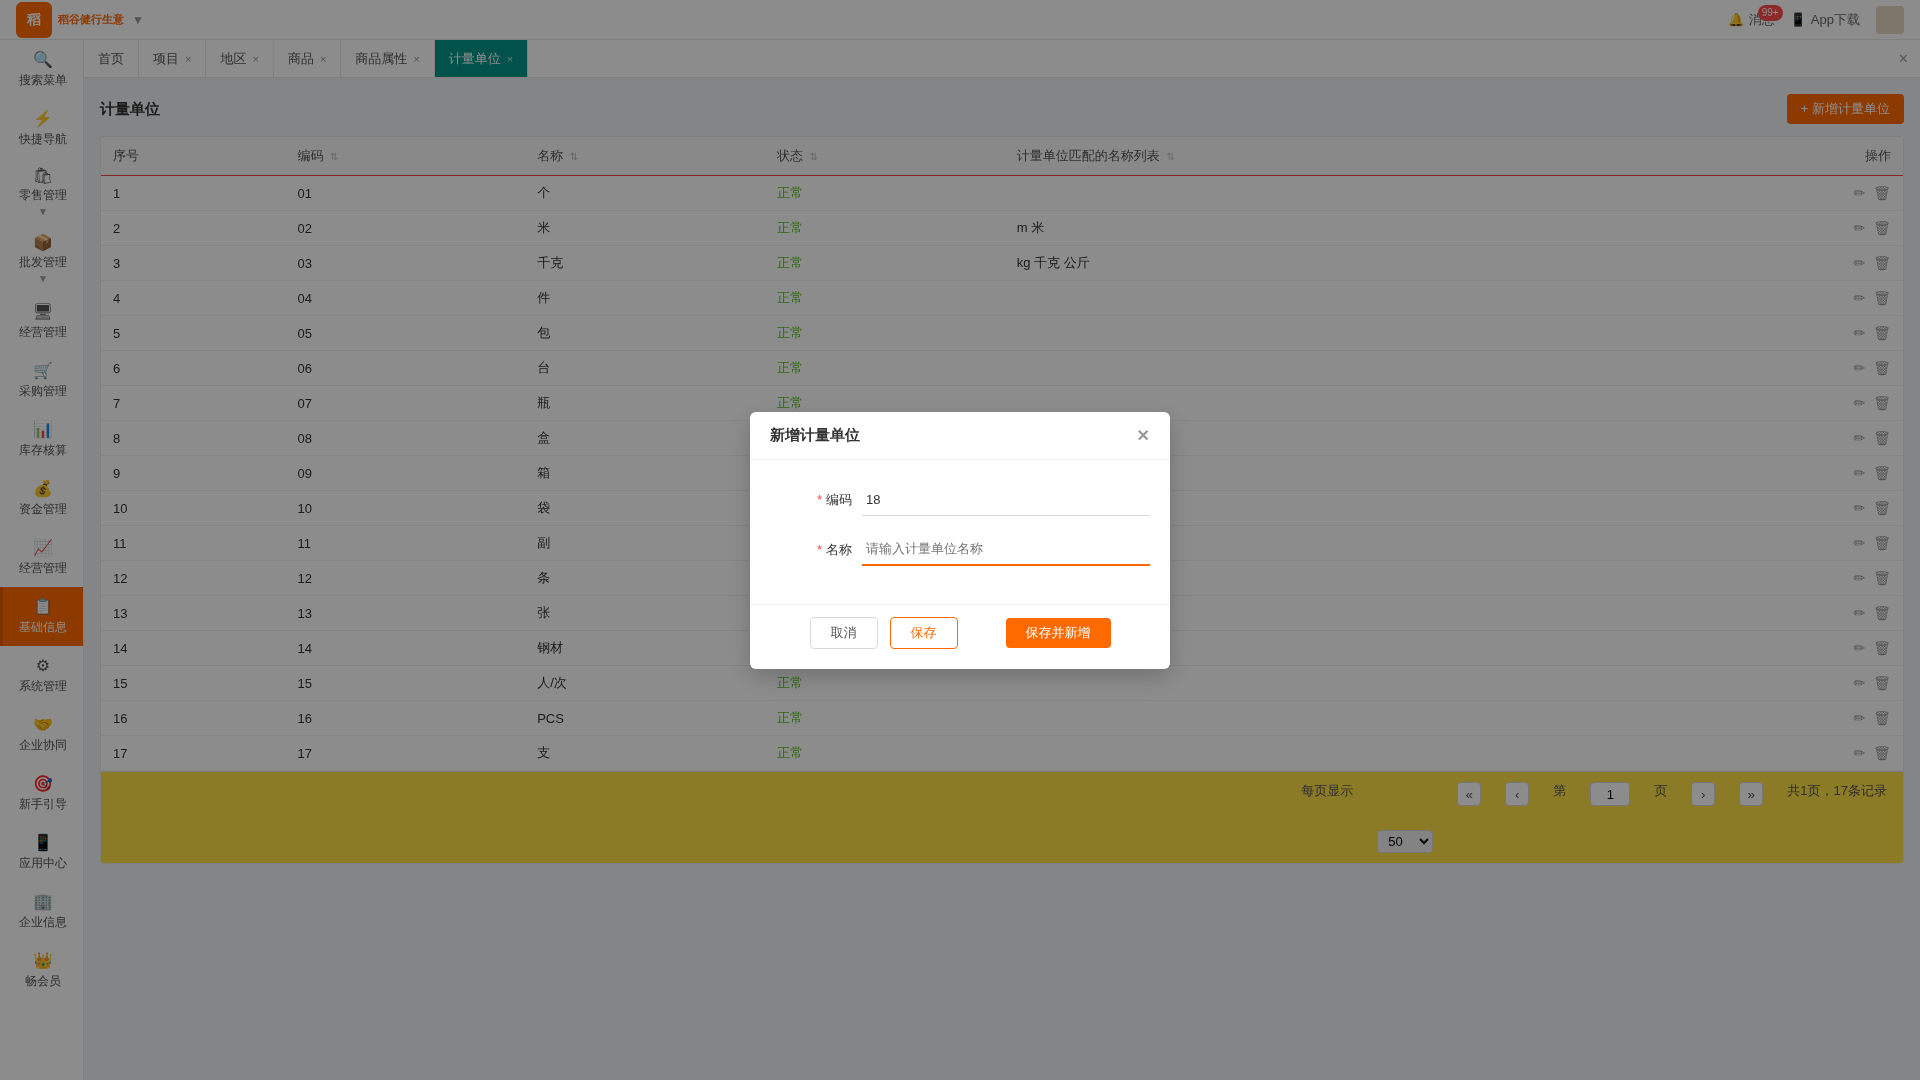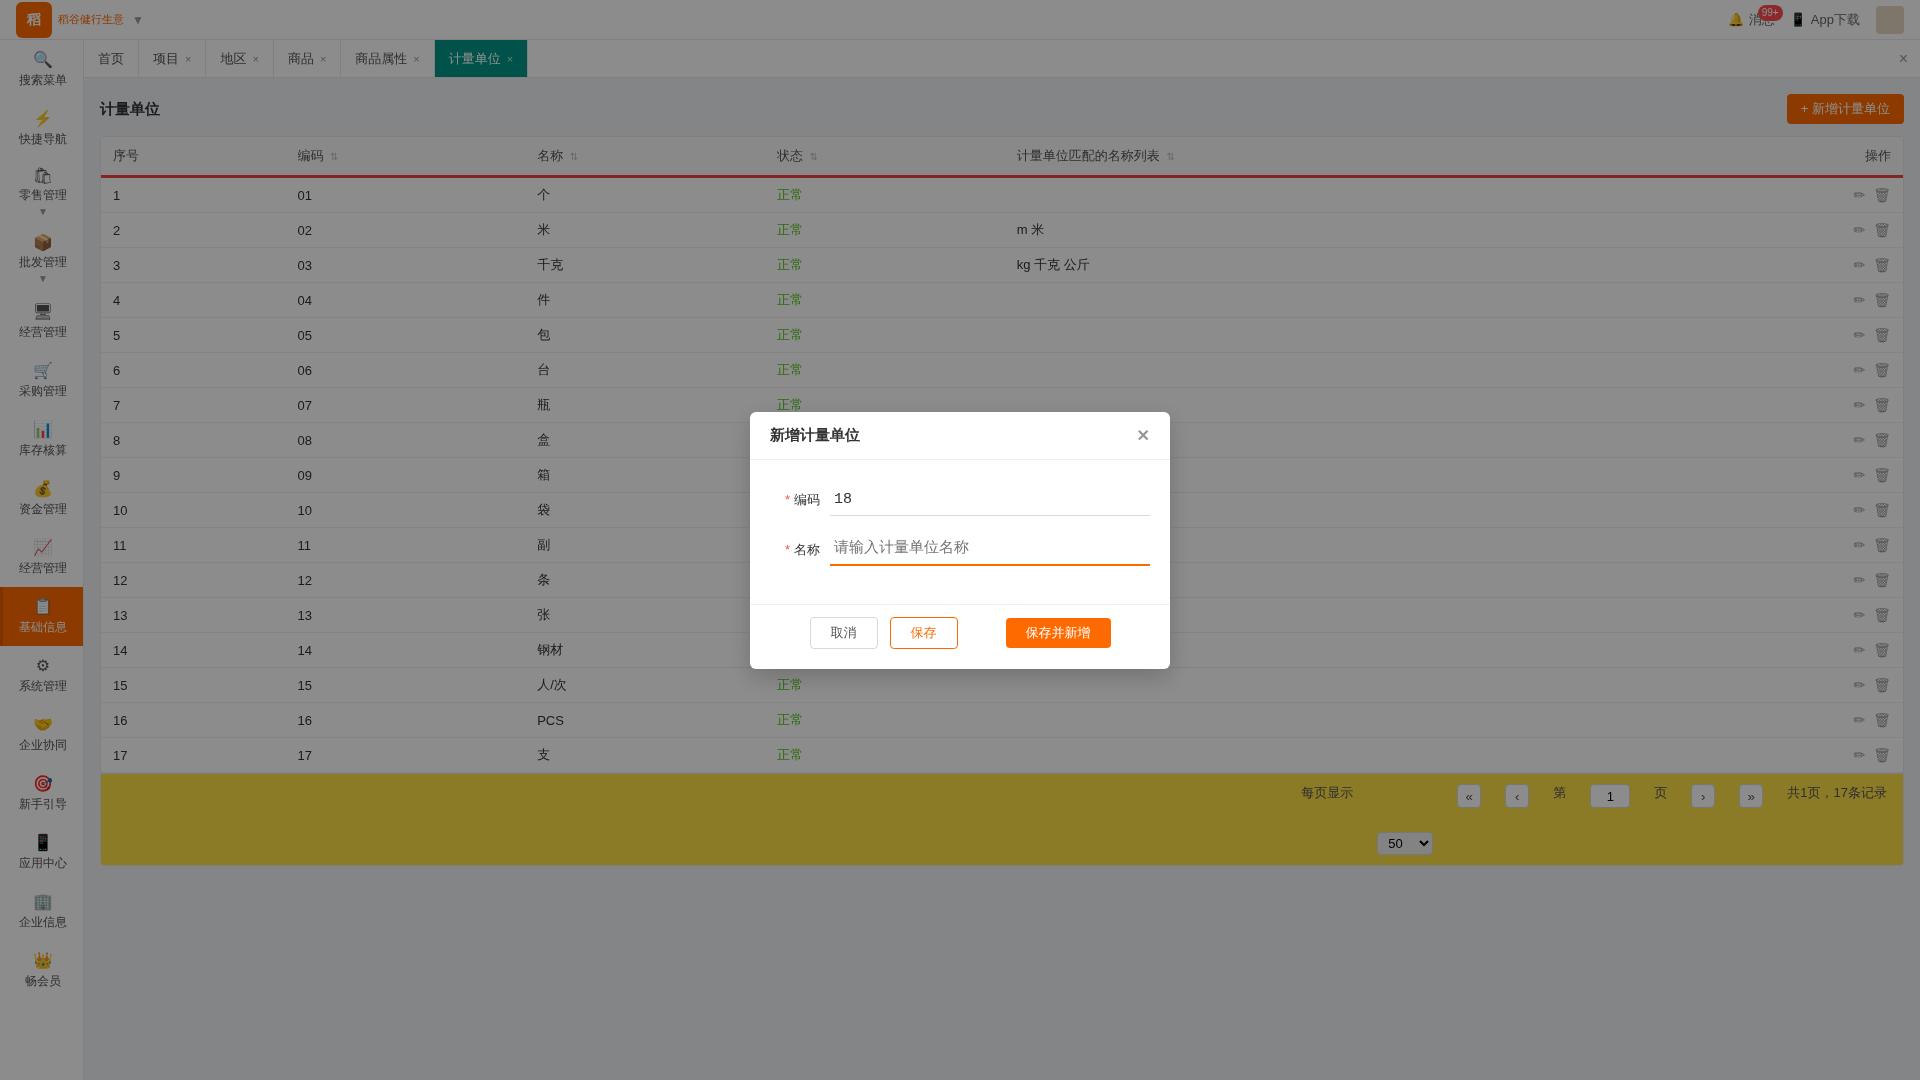--- a/index.html
+++ b/index.html
@@ -122,21 +122,21 @@
 
     
     .table-wrap { background: #fff; border: 1px solid #e8e8e8; border-radius: 4px; overflow: hidden; }
     table { width: 100%; border-collapse: collapse; }
     thead tr { background: #fafafa; }
     thead th {
       padding: 10px 12px;
       text-align: left;
       font-weight: 500;
       color: #555;
-      border-bottom: 3px solid #ef4444;
+      border-bottom: 1px solid #ef4444;
       font-size: 13px;
       white-space: nowrap;
     }
     thead th .sort-arrows { color: #bbb; font-size: 10px; margin-left: 3px; }
     tbody tr { border-bottom: 1px solid #f0f0f0; }
     tbody td { padding: 8px 12px; color: #333; font-size: 13px; }
     .status-normal { color: #52c41a; }
     .action-btns { display: flex; gap: 8px; }
     .action-btn { color: #999; cursor: pointer; font-size: 14px; }
 
@@ -184,39 +184,38 @@
       box-shadow: 0 8px 24px rgba(0,0,0,0.2);
       overflow: hidden;
     }
     .modal-header {
       display: flex; align-items: center; justify-content: space-between;
       padding: 14px 20px;
       border-bottom: 1px solid #f0f0f0;
       font-size: 15px; font-weight: 600;
     }
     .modal-close { cursor: pointer; color: #999; font-size: 16px; }
-    .modal-body { padding: 24px 20px 20px; }
+    .modal-body { padding: 24px 20px 20px; margin-left: 32px; }
     .form-row {
       display: flex; align-items: center;
       margin-bottom: 18px;
       gap: 10px;
     }
     .form-label {
       width: 50px; text-align: right;
       font-size: 13px; color: #333;
       flex-shrink: 0;
     }
     .required-star { color: #ff4d4f; margin-right: 4px; }
     .form-input {
       flex: 1; height: 32px;
       border: none; border-bottom: 1px solid #d9d9d9;
-      padding: 0 4px; font-size: 15px;
+      padding: 0 4px; font-size: 13px;
       outline: none; color: #333;
       background: transparent;
-      font-family: Liberation Mono, monospace;
     }
     .form-input.active-field { border-bottom: 2px solid #ff6a00; }
     .modal-footer {
       display: flex; align-items: center; justify-content: center;
       padding: 12px 20px 20px;
       gap: 12px;
       border-top: 1px solid #f0f0f0;
     }
     .btn-cancel {
       padding: 6px 20px; border: 1px solid #d9d9d9;
@@ -242,21 +241,21 @@
     ::-webkit-scrollbar-thumb { background: #ccc; border-radius: 3px; }
   </style>
 </head>
 <body>
 
 <div class="top-bar">
   <div class="top-bar-left">
     <div class="logo-area">
       <div class="logo-box">稻</div>
       <div>
-        <div style="font-size:11px;color:#ff6a00;font-weight:400;">稻谷健行生意</div>
+        <div style="font-size:11px;color:#ff6a00;font-weight:700;">稻谷健行生意</div>
       </div>
     </div>
     <span class="dropdown-arrow">▼</span>
   </div>
   <div class="top-bar-right">
     <div class="notification-badge">
       <span>🔔</span>
       <span>消息</span>
       <span class="badge">99+</span>
     </div>

